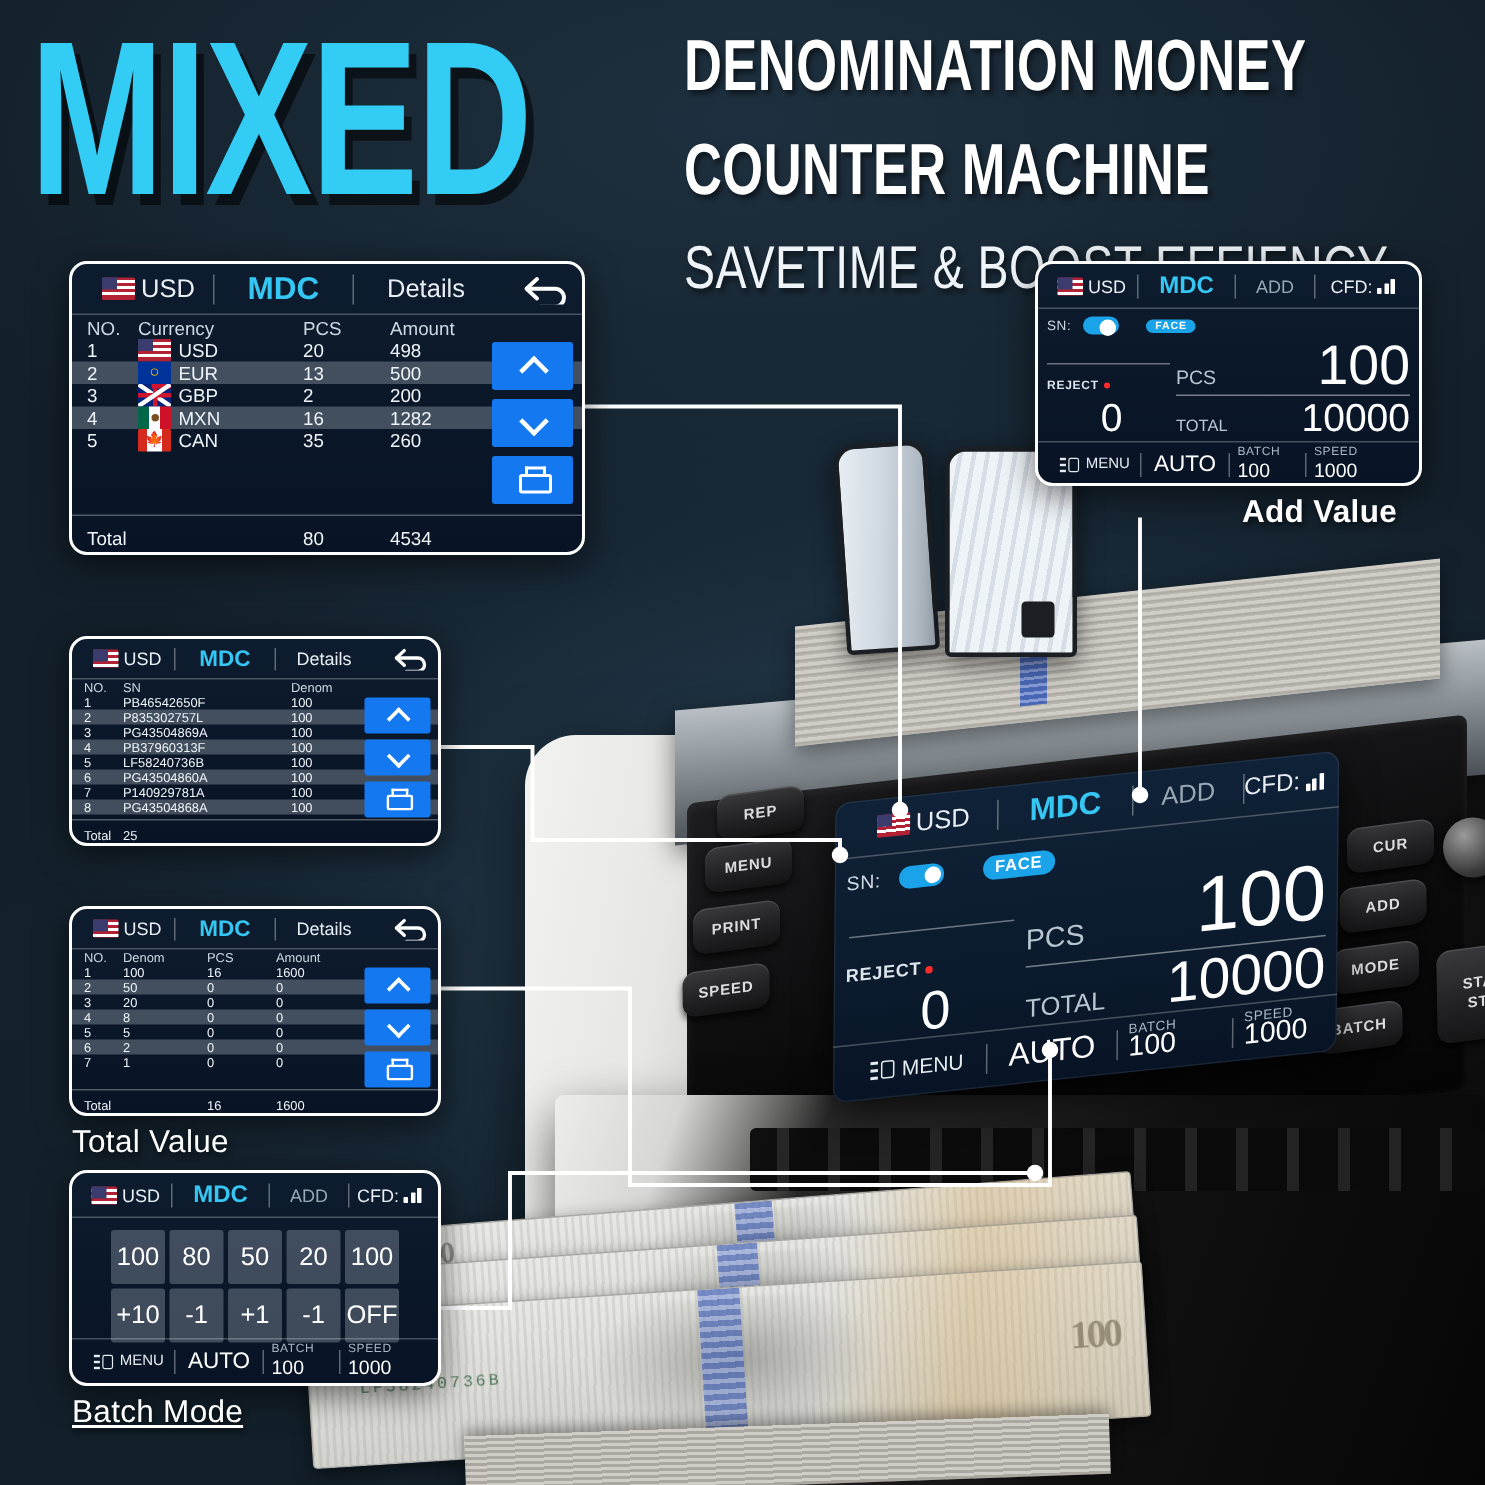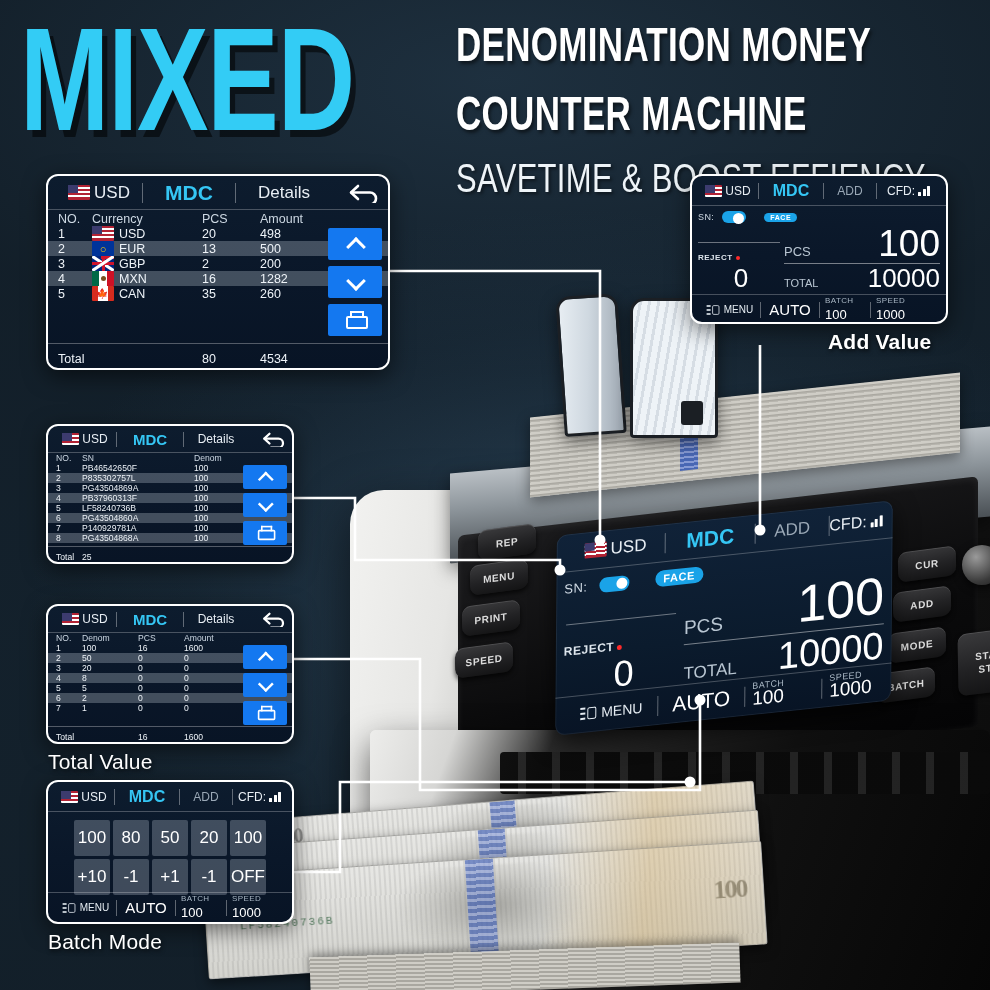--- a/index.html
+++ b/index.html
@@ -722,21 +722,21 @@
         <span class="sm-lab">BATCH</span>
         <span class="sm-val" style="font-size:13px;">100</span>
       </div>
       <div class="tb-sep" style="height:16px;"></div>
       <div style="flex:1;padding-left:5px;">
         <span class="sm-lab">SPEED</span>
         <span class="sm-val" style="font-size:13px;">1000</span>
       </div>
     </div>
   </div>
-  <div class="caption" style="left:48px; top:930px;">Batch Mode</div>
+  <div class="caption" style="left:48px; top:930px;text-decoration:underline;">Batch Mode</div>
 
   <div class="lcd" style="left:690px; top:174px; width:258px; height:150px;">
     <div class="lcd-topbar" style="height:30px;padding:0 6px;">
       <div class="tb-cell" style="width:60px;gap:3px;">
         <span class="flag flag-us" style="width:17px;height:12px;"></span>
         <span class="tb-label" style="font-size:12px;">USD</span>
       </div>
       <div class="tb-sep" style="height:16px;"></div>
       <div class="tb-cell mdc" style="width:64px;font-size:16px;">MDC</div>
       <div class="tb-sep" style="height:16px;"></div>

